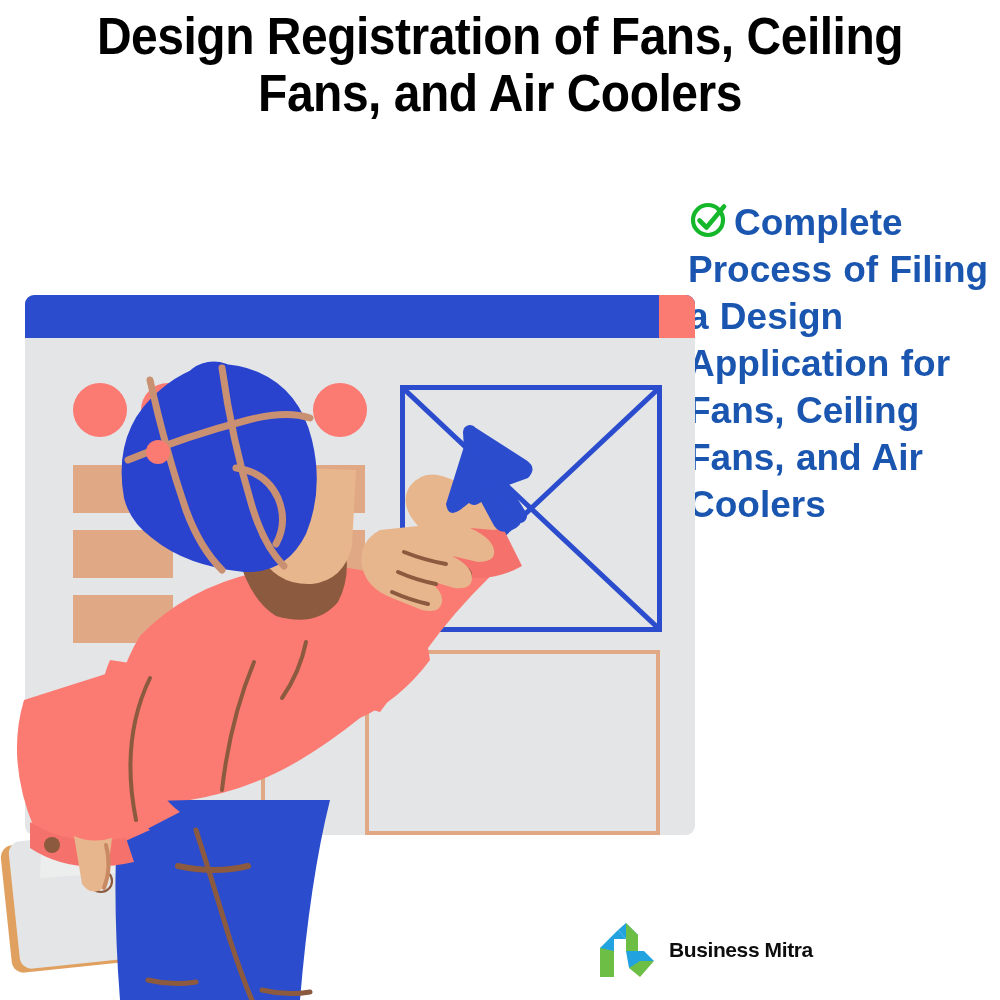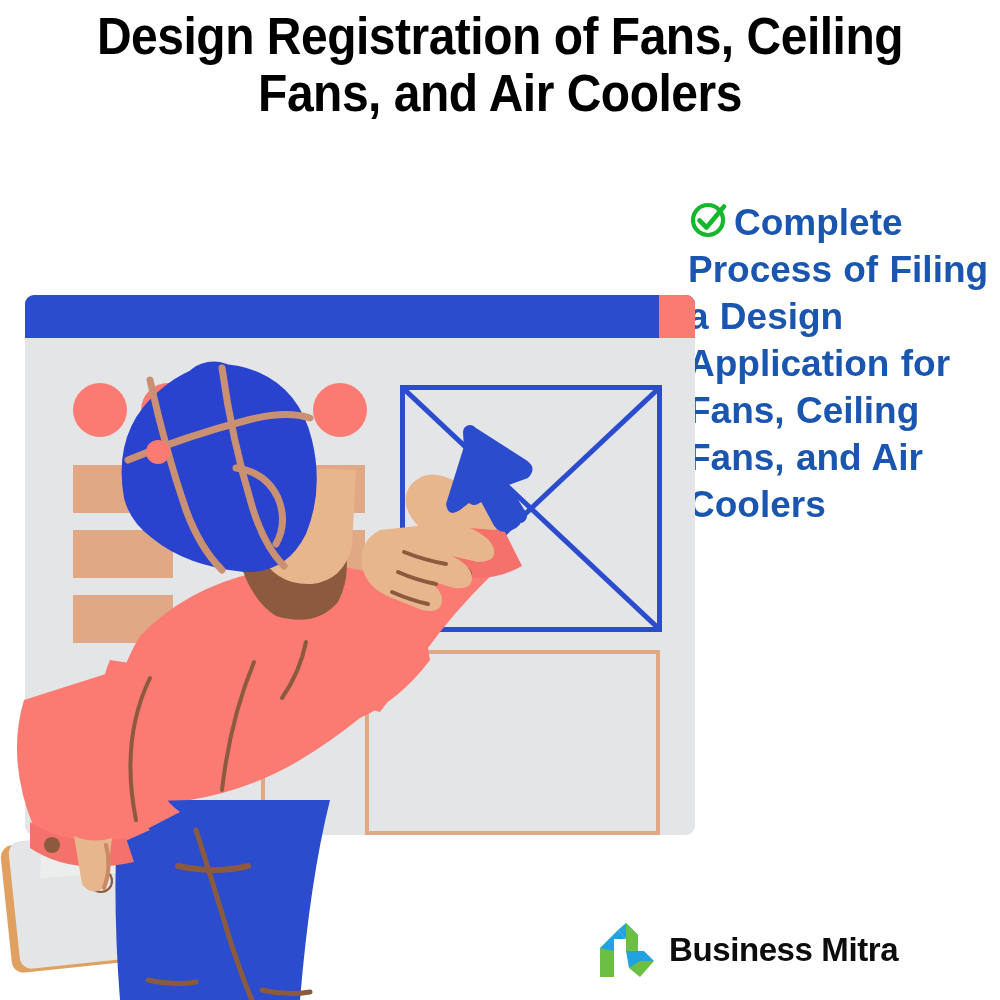--- a/index.html
+++ b/index.html
@@ -82,21 +82,21 @@
   
   .person { position:absolute; left:0; top:0; width:1000px; height:1000px; pointer-events:none; }
 
   
   .logo {
     position:absolute; left:596px; top:921px;
     display:flex; align-items:center; gap:11px;
   }
   .logo-mark { width:62px; height:58px; display:block; }
   .logo-text {
-    font-size:33px; font-weight:bold; color:#0d0d0d;
+    font-size:21px; font-weight:bold; color:#0d0d0d;
     letter-spacing:-0.4px;
   }
 </style>
 </head>
 <body>
 
 <div id="stage">
 
   <h1 class="heading">
     <span>Design Registration of Fans, Ceiling</span><br>

